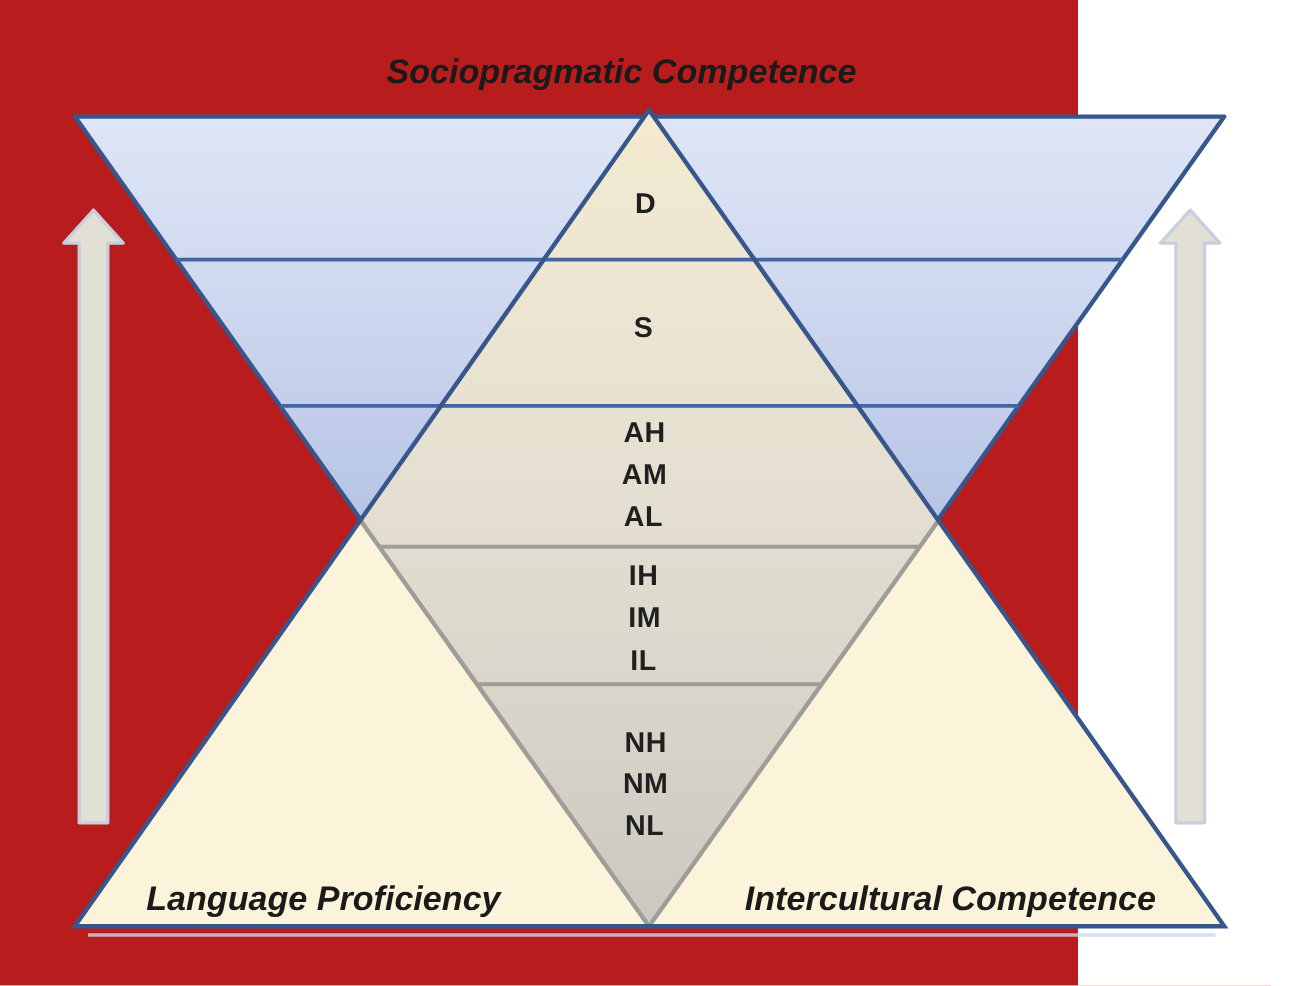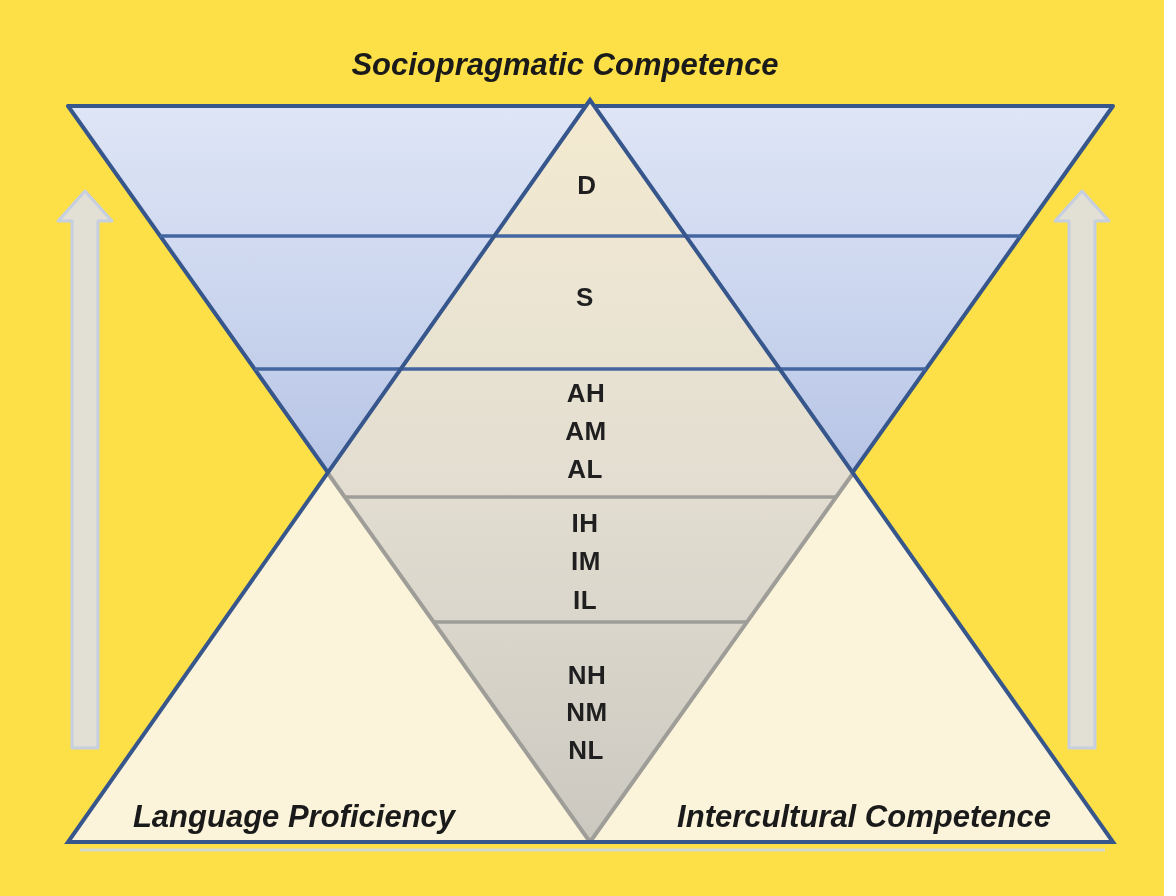--- a/index.html
+++ b/index.html
@@ -6,23 +6,23 @@
     margin: 0;
     padding: 0;
     background: #ffffff;
     width: 1176px;
     height: 896px;
     overflow: hidden;
     font-family: "Liberation Sans", sans-serif;
   }
   .stage {
     position: relative;
-    width: 1164px;
+    width: 980px;
     height: 896px;
-    background: #fde047;
+    background: #b91c1c;
   }
   svg { display: block; }
   .title-text {
     font-family: "Liberation Sans", sans-serif;
     font-style: italic;
     font-weight: 700;
     font-size: 31px;
     fill: #1a1a1a;
   }
   .corner-text {

